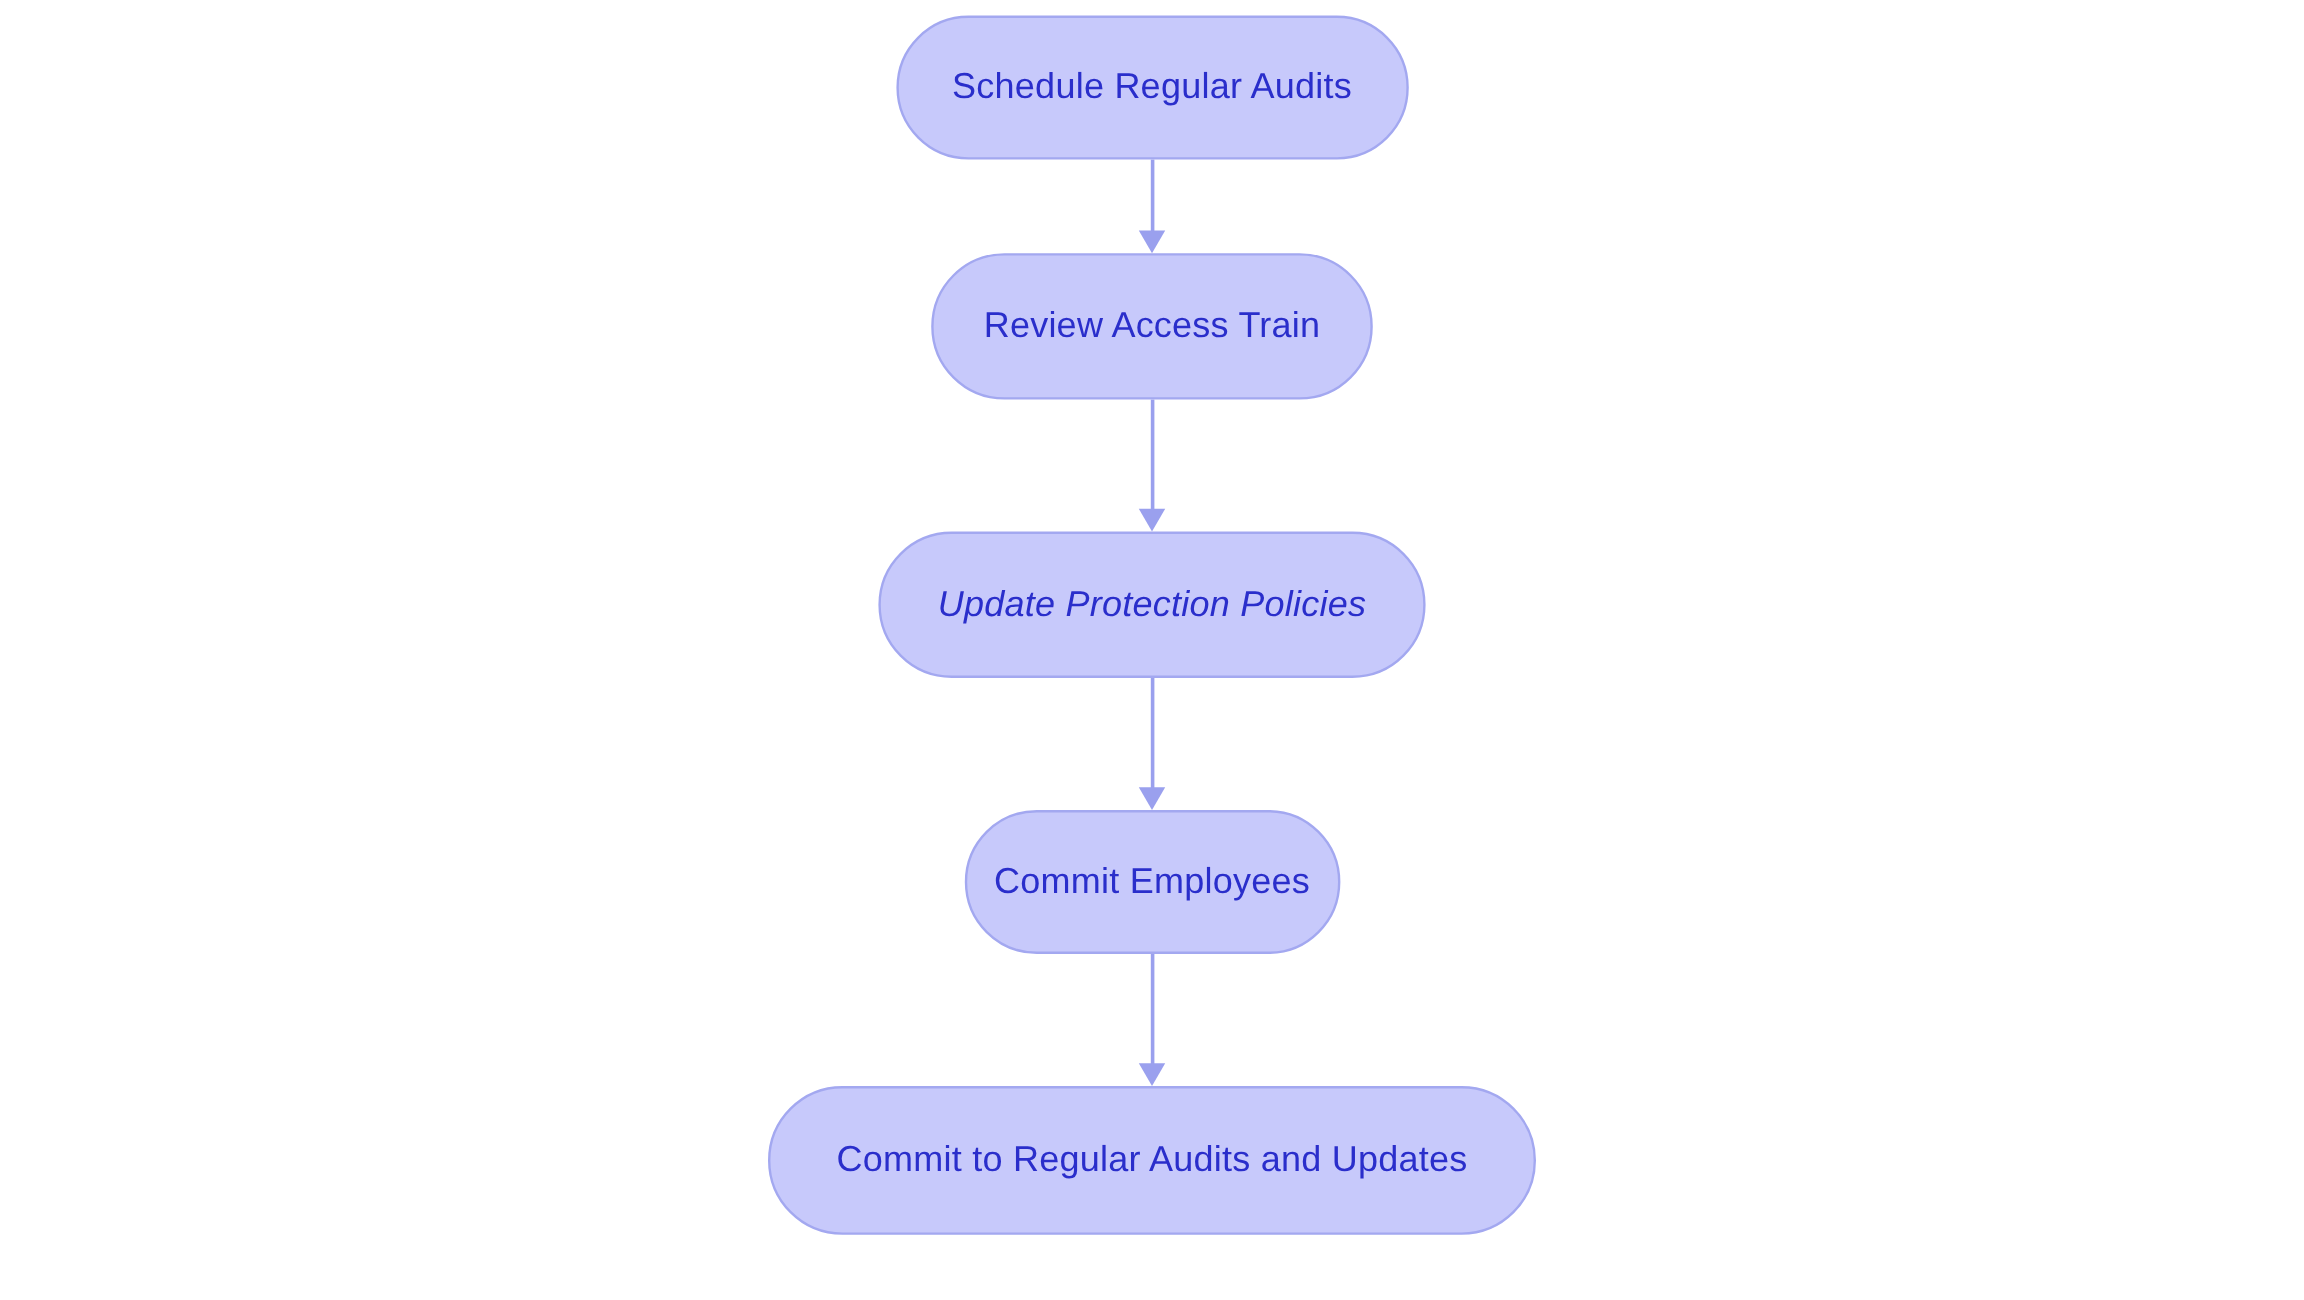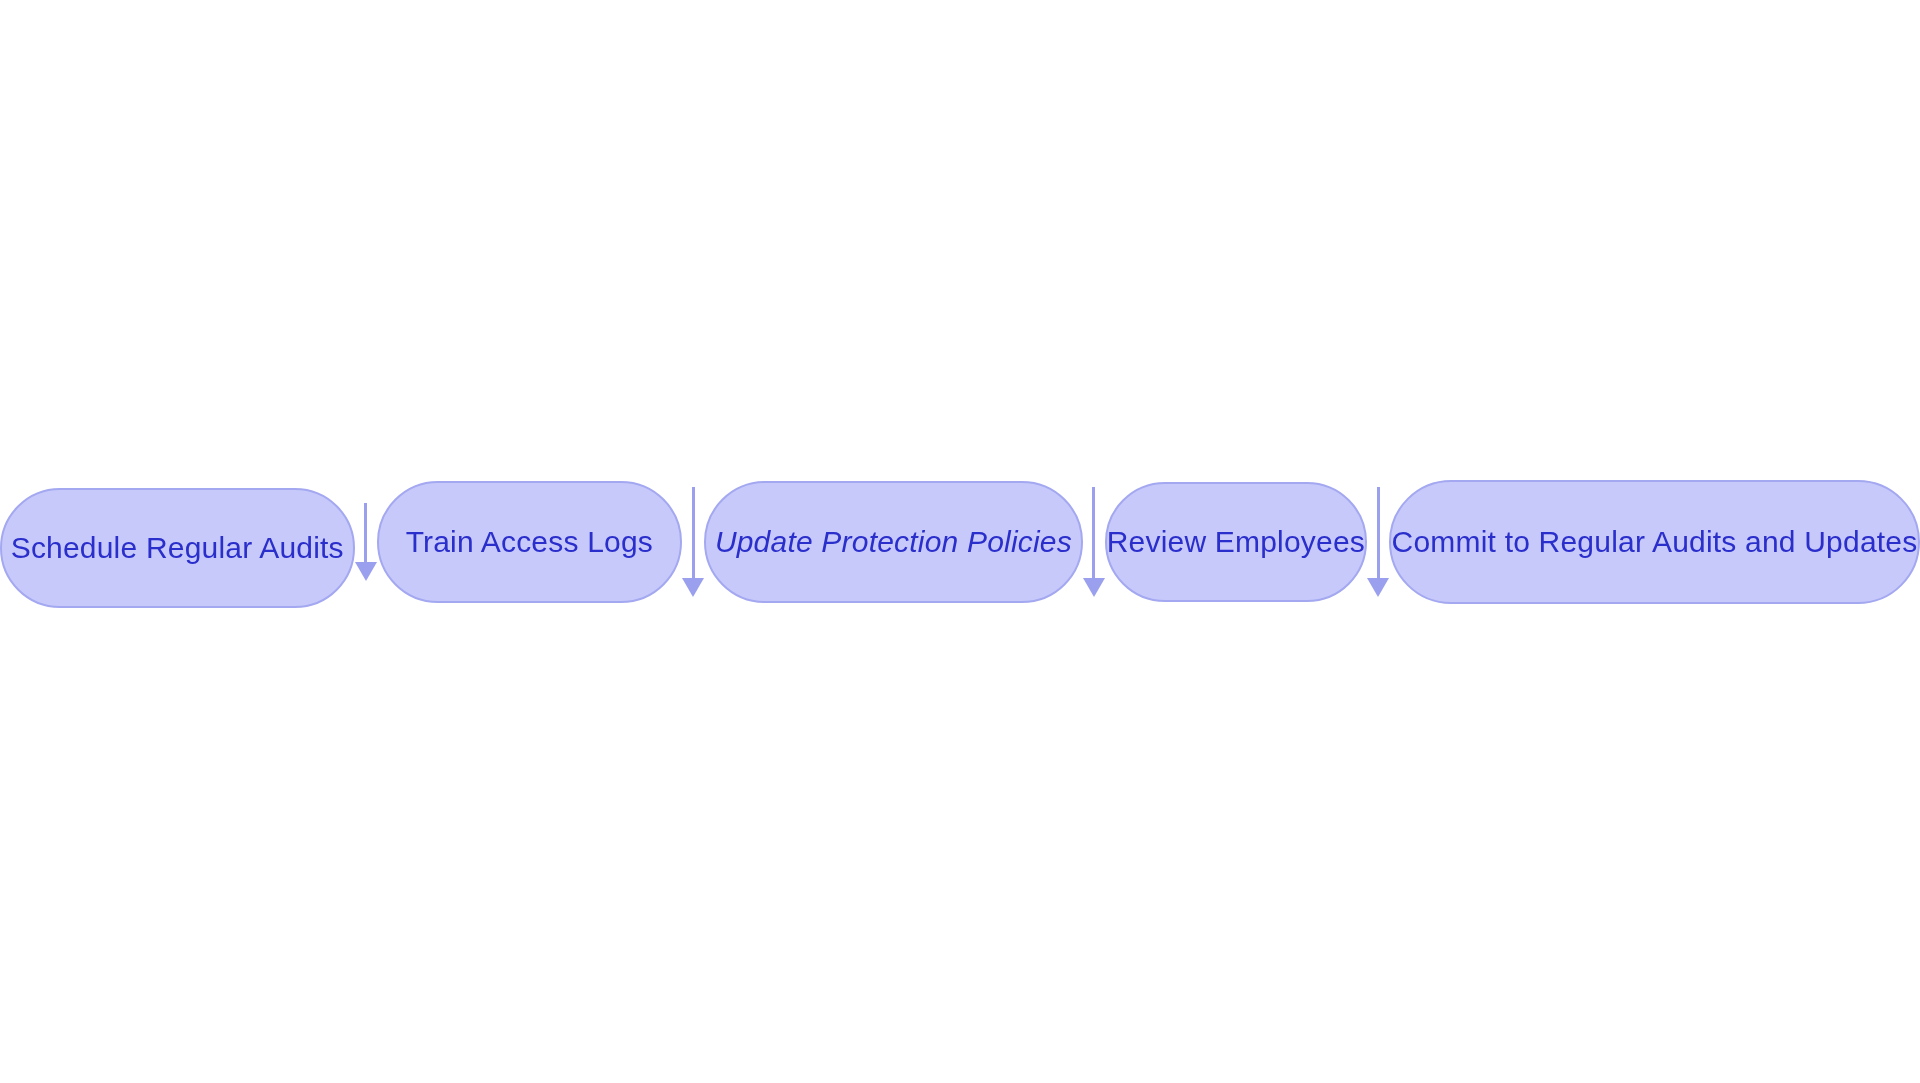--- a/index.html
+++ b/index.html
@@ -22,21 +22,21 @@
     background: #ffffff;
   }
 
   .flow-column {
     position: absolute;
     left: 0;
     top: 0;
     width: 1920px;
     height: 1083px;
     display: flex;
-    flex-direction: row;
+    flex-direction: column;
     align-items: center;
     justify-content: flex-start;
   }
 
   .node {
     box-sizing: border-box;
     display: flex;
     align-items: center;
     justify-content: center;
     background: #c7c9fb;
@@ -100,39 +100,39 @@
     <div class="node node-0">
       <span class="node-label">Schedule Regular Audits</span>
     </div>
 
     <div class="connector conn-0">
       <div class="connector-line"></div>
       <div class="connector-head"></div>
     </div>
 
     <div class="node node-1">
-      <span class="node-label">Train Access Logs</span>
+      <span class="node-label">Review Access Train</span>
     </div>
 
     <div class="connector conn-1">
       <div class="connector-line"></div>
       <div class="connector-head"></div>
     </div>
 
     <div class="node node-2">
       <span class="node-label">Update Protection Policies</span>
     </div>
 
     <div class="connector conn-2">
       <div class="connector-line"></div>
       <div class="connector-head"></div>
     </div>
 
     <div class="node node-3">
-      <span class="node-label">Review Employees</span>
+      <span class="node-label">Commit Employees</span>
     </div>
 
     <div class="connector conn-3">
       <div class="connector-line"></div>
       <div class="connector-head"></div>
     </div>
 
     <div class="node node-4">
       <span class="node-label">Commit to Regular Audits and Updates</span>
     </div>

